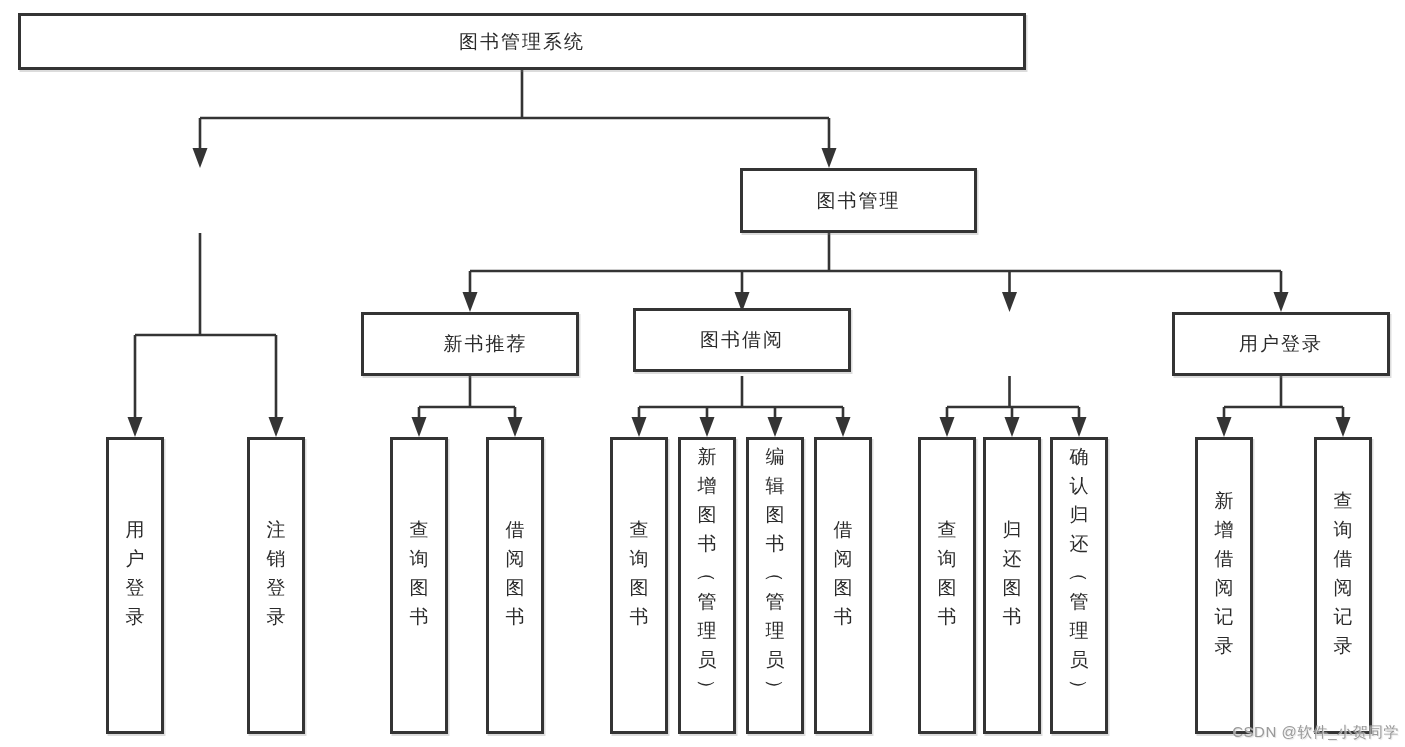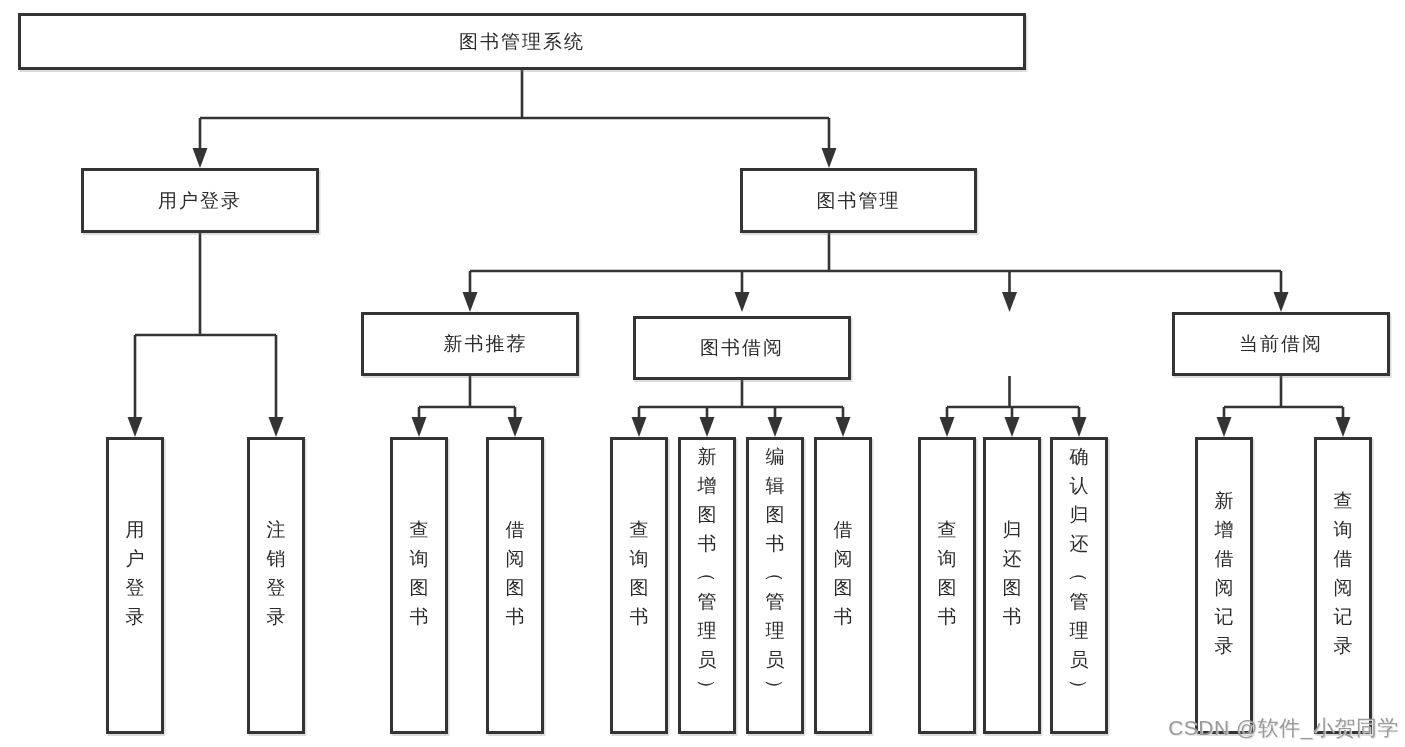--- a/index.html
+++ b/index.html
@@ -13,21 +13,21 @@
     border:3px solid #343434; color:#2b2b2b;
     box-shadow:1.5px 2px 0 rgba(130,130,130,0.28);
   }
   .hbox { display:flex; align-items:center; justify-content:center;
           font-size:19px; letter-spacing:2px; white-space:nowrap; }
   .vbox { display:flex; flex-direction:column; align-items:center; justify-content:center;
           padding-bottom:26px; font-size:19px; }
   .vbox span { display:block; height:29px; line-height:29px; }
   .vbox span.rot { transform:rotate(90deg); }
   .watermark {
-    position:absolute; right:6px; bottom:5px; font-size:21px; color:#9a9a9a;
+    position:absolute; right:6px; bottom:5px; font-size:15px; color:#9a9a9a;
     text-shadow:1px 1px 1px #e3e3e3; letter-spacing:0.5px; white-space:nowrap;
   }
 </style>
 </head>
 <body>
 
 <div class="stage">
 
   <svg class="wires" viewBox="0 0 1405 747" xmlns="http://www.w3.org/2000/svg">
     <path fill="none" stroke="#343434" stroke-width="2.6" d="M522 70 V118 M200 118 H829 M200 118 V150 M829 118 V150
@@ -55,26 +55,25 @@
         <polygon points="939.5,417 954.5,417 947,437" fill="#343434"></polygon>
         <polygon points="1004.5,417 1019.5,417 1012,437" fill="#343434"></polygon>
         <polygon points="1071.5,417 1086.5,417 1079,437" fill="#343434"></polygon>
         <polygon points="1216.5,417 1231.5,417 1224,437" fill="#343434"></polygon>
         <polygon points="1335.5,417 1350.5,417 1343,437" fill="#343434"></polygon>
       </g>
   </svg>
 
   <div class="node hbox" style="left:18px; top:13px; width:1008px; height:57px;">图书管理系统</div>
 
-  <div class="node hbox" style="left:81px; top:168px; width:238px; height:65px;">用户登录</div>
   <div class="node hbox" style="left:711px; top:168px; width:237px; height:65px;margin-left:29px;">图书管理</div>
 
   <div class="node hbox" style="left:361px; top:312px; width:218px; height:64px;padding-left:31px;">新书推荐</div>
-  <div class="node hbox" style="left:633px; top:316px; width:218px; height:64px;">图书借阅</div>
-  <div class="node hbox" style="left:1172px; top:312px; width:218px; height:64px;">当前借阅</div>
+  <div class="node hbox" style="left:633px; top:308px; width:218px; height:64px;">图书借阅</div>
+  <div class="node hbox" style="left:1172px; top:312px; width:218px; height:64px;">用户登录</div>
 
   <div class="node vbox" style="left:106px; top:437px; width:58px; height:297px;">
       <span>用</span>
       <span>户</span>
       <span>登</span>
       <span>录</span>
     </div>
   <div class="node vbox" style="left:247px; top:437px; width:58px; height:297px;">
       <span>注</span>
       <span>销</span>

